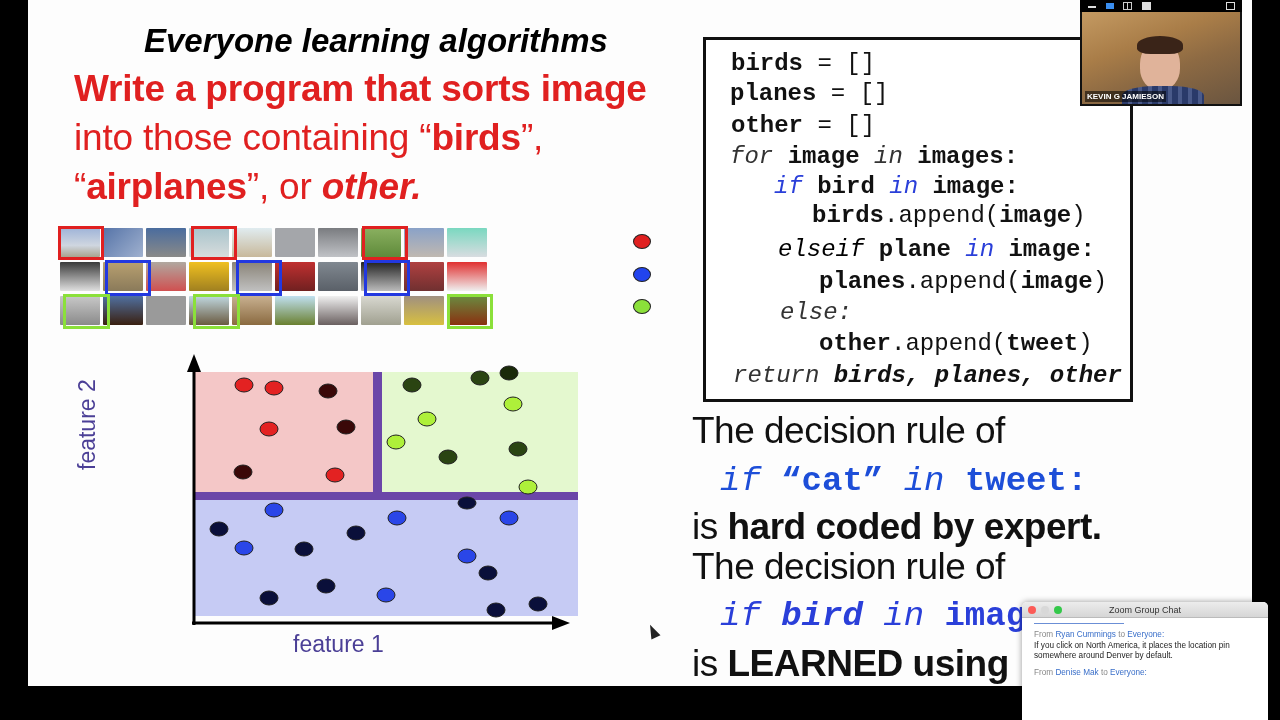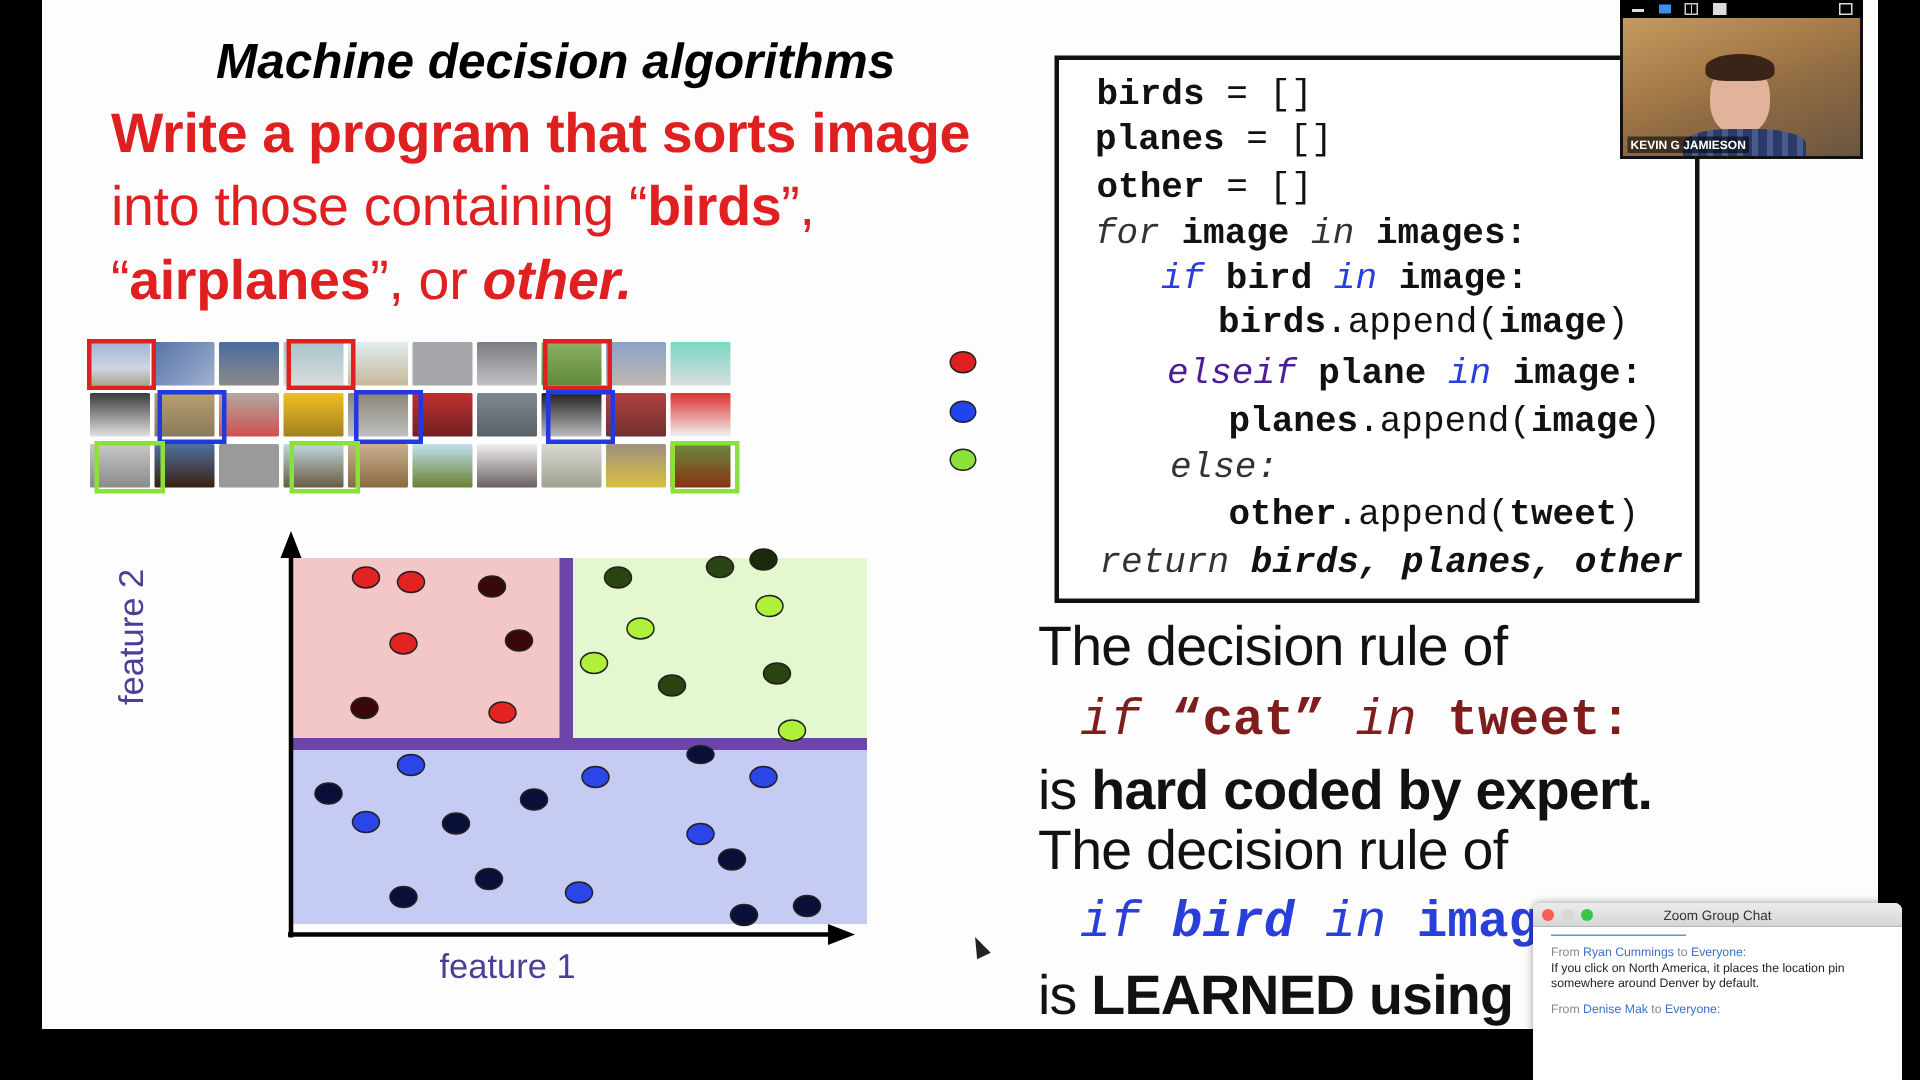--- a/index.html
+++ b/index.html
@@ -18,41 +18,41 @@
   .legend-dot { position: absolute; width: 18px; height: 15px; border-radius: 50%; border: 1px solid #222; }
   .chart { left: 70px; top: 350px; width: 480px; height: 320px; }
   .codebox { left: 675px; top: 37px; width: 430px; height: 365px; border: 3px solid #111; background: #fff; }
   .code { position: absolute; font-family: "Liberation Mono", monospace; font-size: 24px; white-space: nowrap; color: #111; }
   .code b { font-weight: bold; }
   .code i { font-style: italic; color: #333; }
   .code .blue { color: #2a3fd9; }
   .rule-text { font-size: 37px; color: #111; white-space: nowrap; letter-spacing: -0.5px; }
   .rule-text b { font-weight: bold; }
   .rule-code { font-family: "Liberation Mono", monospace; font-size: 34px; white-space: nowrap; }
-  .orange { color: #7f1d1d; }
+  .orange { color: #1d4ed8; }
   .blue2 { color: #2a3fd9; }
   .video { left: 1080px; top: 0; width: 162px; height: 106px; background: #111; }
   .video .bar { position: absolute; left: 0; top: 0; width: 162px; height: 12px; background: #000; }
   .video .feed { position: absolute; left: 2px; top: 12px; width: 158px; height: 92px;
      background: linear-gradient(160deg, #c49a62 0%, #a97d48 35%, #8d6a43 60%, #6a5540 100%); overflow: hidden; }
   .video .name { position: absolute; left: 3px; bottom: 2px; font-size: 8px; color: #fff; background: rgba(0,0,0,0.55); padding: 1px 2px; font-weight: bold; }
   .chat { left: 1022px; top: 602px; width: 246px; height: 118px; background: #fff; border-radius: 5px 5px 0 0; box-shadow: 0 0 6px rgba(0,0,0,0.4); overflow: hidden; }
   .chat .titlebar { height: 16px; background: linear-gradient(#ececec, #d6d6d6); border-bottom: 1px solid #bbb; position: relative; }
   .chat .titlebar .t { position: absolute; left: 0; right: 0; text-align: center; font-size: 9px; top: 3px; color: #333; }
   .chat .light { position: absolute; top: 4px; width: 8px; height: 8px; border-radius: 50%; }
   .chat .msgs { padding: 2px 12px; font-size: 8.2px; color: #222; line-height: 10.5px; }
   .chat .from { color: #888; margin-top: 6px; }
   .chat .from span { color: #3a6fc9; }
   .cursor { left: 620px; top: 624px; width: 0; height: 0; border-left: 5px solid transparent; border-right: 5px solid transparent; border-bottom: 14px solid #222; transform: rotate(-25deg); }
 </style>
 </head>
 <body>
 
 <div class="slide">
-  <div class="abs title">Machine decision algorithms</div>
+  <div class="abs title">Everyone learning algorithms</div>
   <div class="abs red-line" style="top:117px"><span>into those containing “</span><b>birds</b><span>”,</span></div>
   <div class="abs red-line bold" style="top:68px">Write a program that sorts image</div>
   <div class="abs red-line" style="top:166px"><span>“</span><b>airplanes</b><span>”, or </span><i>other.</i></div>
 
   <div class="abs grid">
     <div class="thumb" style="left:2px;top:2px;background:linear-gradient(#9fb4d8,#cfd6e0 60%,#a9a48e)"></div>
     <div class="thumb" style="left:45px;top:2px;background:linear-gradient(135deg,#5674a8,#a0b1cf)"></div>
     <div class="thumb" style="left:88px;top:2px;background:linear-gradient(#4a6c9e,#8a8a88)"></div>
     <div class="thumb" style="left:131px;top:2px;background:linear-gradient(#a8c4cc,#d8dcdc)"></div>
     <div class="thumb" style="left:174px;top:2px;background:linear-gradient(#e0ecf0,#c8b89a)"></div>
@@ -146,21 +146,21 @@
   <div class="abs" style="left:265px;top:631px;font-size:23px;color:#4b3f96">feature 1</div>
   <div class="abs" style="left:46px;top:470px;font-size:23px;color:#4b3f96;transform:rotate(-90deg);transform-origin:left top;white-space:nowrap">feature 2</div>
 
   <div class="abs codebox">
     <div class="code" style="left:25px;top:10px"><b>birds</b><span> = []</span></div>
     <div class="code" style="left:24px;top:40px"><b>planes</b><span> = []</span></div>
     <div class="code" style="left:24px;top:103px"><i>for</i> <b>image</b> <i>in</i> <b>images:</b></div>
     <div class="code" style="left:25px;top:72px"><b>other</b><span> = []</span></div>
     <div class="code" style="left:106px;top:162px"><b>birds</b><span>.append(</span><b>image</b><span>)</span></div>
     <div class="code blue" style="left:68px;top:133px"><i class="blue" style="color:#2a3fd9">if</i> <b>bird</b> <i style="color:#2a3fd9">in</i> <b style="font-style:normal">image:</b></div>
-    <div class="code blue" style="left:72px;top:196px"><i style="color:#4c1d95">elseif</i> <b>plane</b> <i style="color:#2a3fd9">in</i> <b style="font-style:normal">image:</b></div>
+    <div class="code blue" style="left:72px;top:196px"><i style="color:#000000">elseif</i> <b>plane</b> <i style="color:#2a3fd9">in</i> <b style="font-style:normal">image:</b></div>
     <div class="code" style="left:113px;top:228px"><b>planes</b><span>.append(</span><b>image</b><span>)</span></div>
     <div class="code" style="left:74px;top:259px"><i>else:</i></div>
     <div class="code" style="left:113px;top:290px"><b>other</b><span>.append(</span><b>tweet</b><span>)</span></div>
     <div class="code" style="left:27px;top:322px"><i>return</i> <b style="font-style:italic">birds, planes, other</b></div>
   </div>
 
   <div class="abs rule-text" style="left:664px;top:410px">The decision rule of</div>
   <div class="abs rule-code orange" style="left:692px;top:462px"><i>if</i> <b>“cat”</b> <i>in</i> <b>tweet:</b></div>
   <div class="abs rule-text" style="left:664px;top:506px"><span>is </span><b>hard coded by expert.</b></div>
   <div class="abs rule-text" style="left:664px;top:546px">The decision rule of</div>

